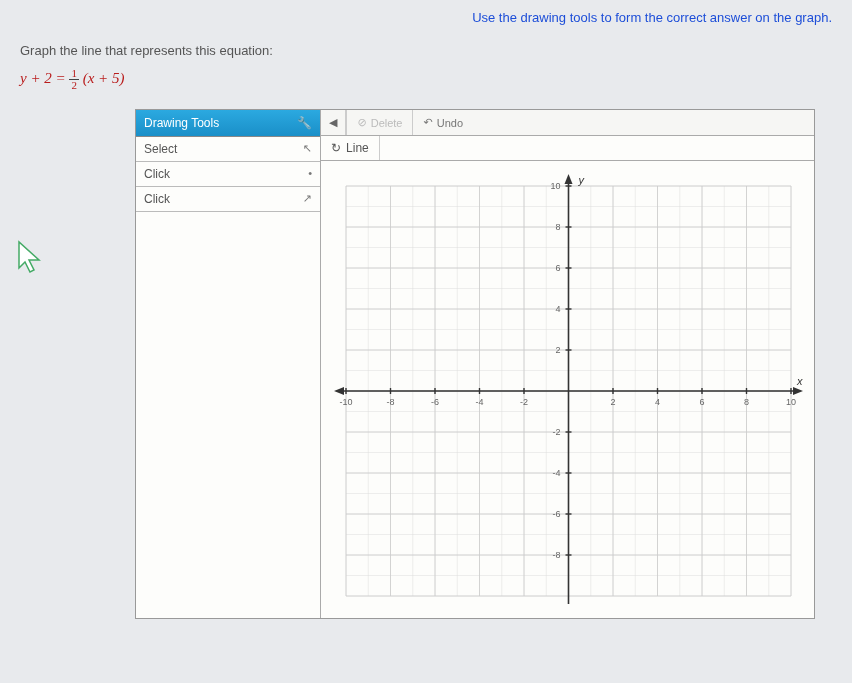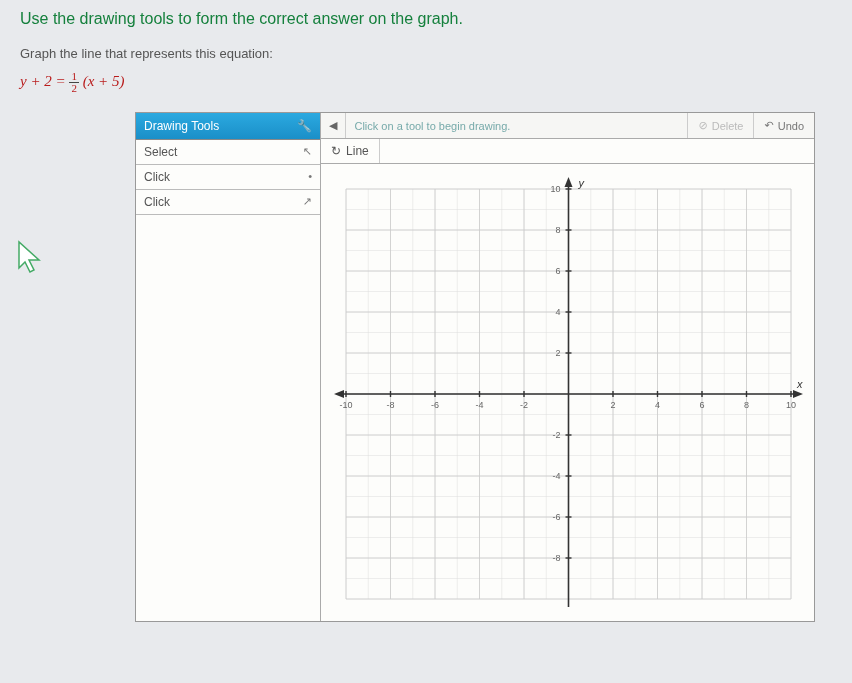--- a/index.html
+++ b/index.html
@@ -6,21 +6,21 @@
     body {
       font-family: Arial, sans-serif;
       background: #e8eaed;
       width: 852px;
       height: 683px;
       padding: 10px 20px;
       color: #444;
       position: relative;
       overflow: hidden;
     }
-    .instruction { font-size: 16px; color: #15803d; margin-bottom: 18px; }
+    .instruction { font-size: 13px; color: #1d4ed8; margin-bottom: 18px; text-align: right; }
     .subinstruction { font-size: 13px; color: #555; margin-bottom: 10px; }
     .equation { font-size: 15px; color: #b91c1c; margin-bottom: 18px; font-family: 'Times New Roman', serif; font-style: italic; }
     .frac { display: inline-block; text-align: center; vertical-align: middle; font-size: 11px; line-height: 1; font-style: normal; }
     .frac .num { display: block; border-bottom: 1px solid #444; padding: 0 2px; }
     .frac .den { display: block; padding: 0 2px; }
 
     .workspace {
       display: flex;
       margin-left: 115px;
       border: 1px solid #999;
@@ -119,21 +119,20 @@
       <span>Click</span>
       <span class="tool-icon">↗</span>
     </div>
   </div>
 
   <div class="canvas-panel">
     <div class="canvas-header">
       <div class="collapse-btn">
         <span>◀</span>
       </div>
-      <div class="hint-text">Click on a tool to begin drawing.</div>
       <div class="hdr-btn disabled">
         <span>⊘</span>
         <span>Delete</span>
       </div>
       <div class="hdr-btn">
         <span>↶</span>
         <span>Undo</span>
       </div>
     </div>
     <div class="reset-row">

